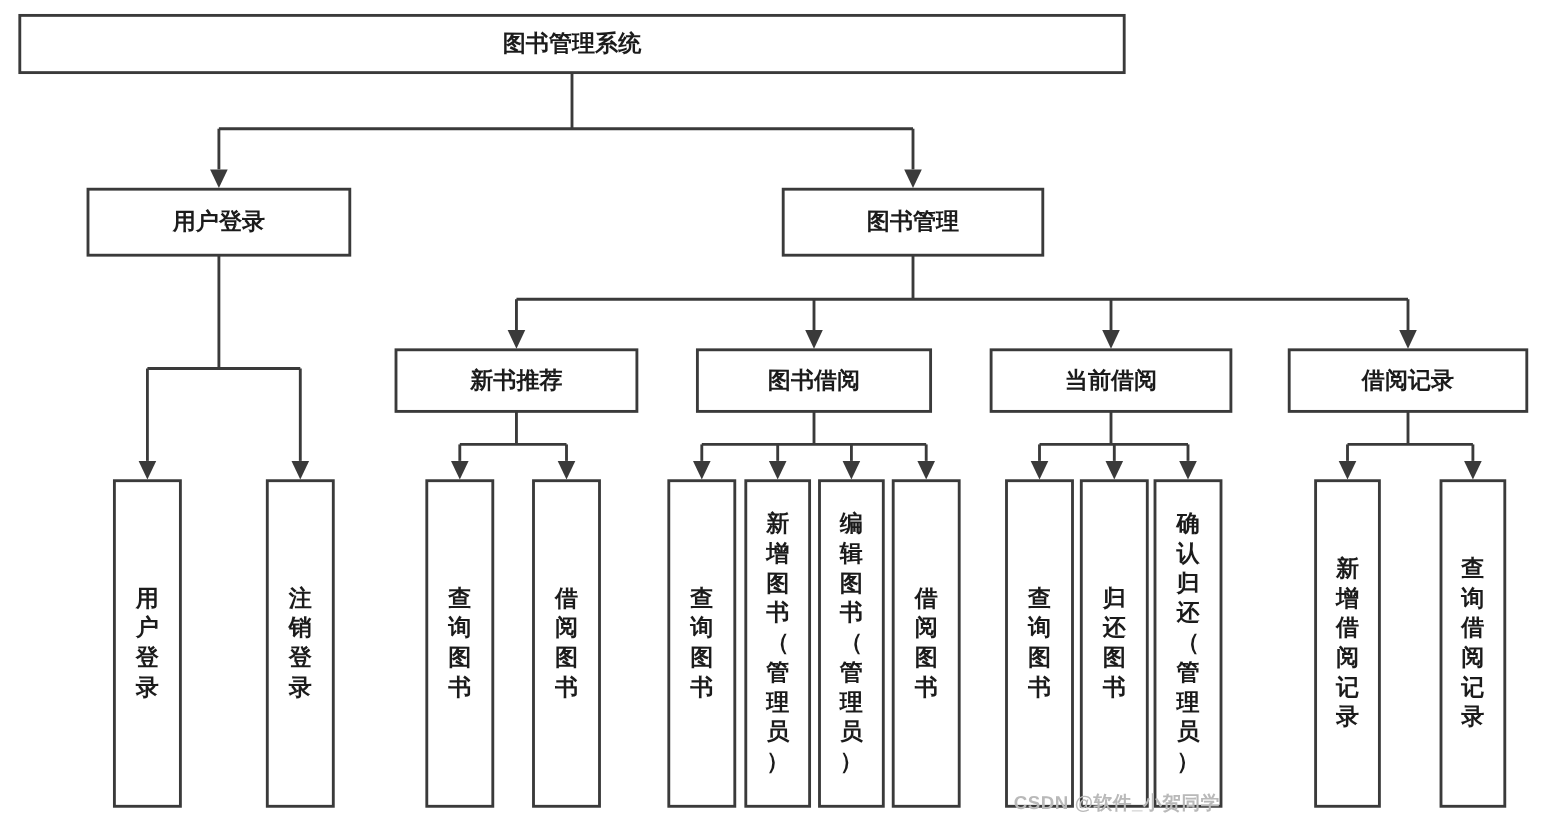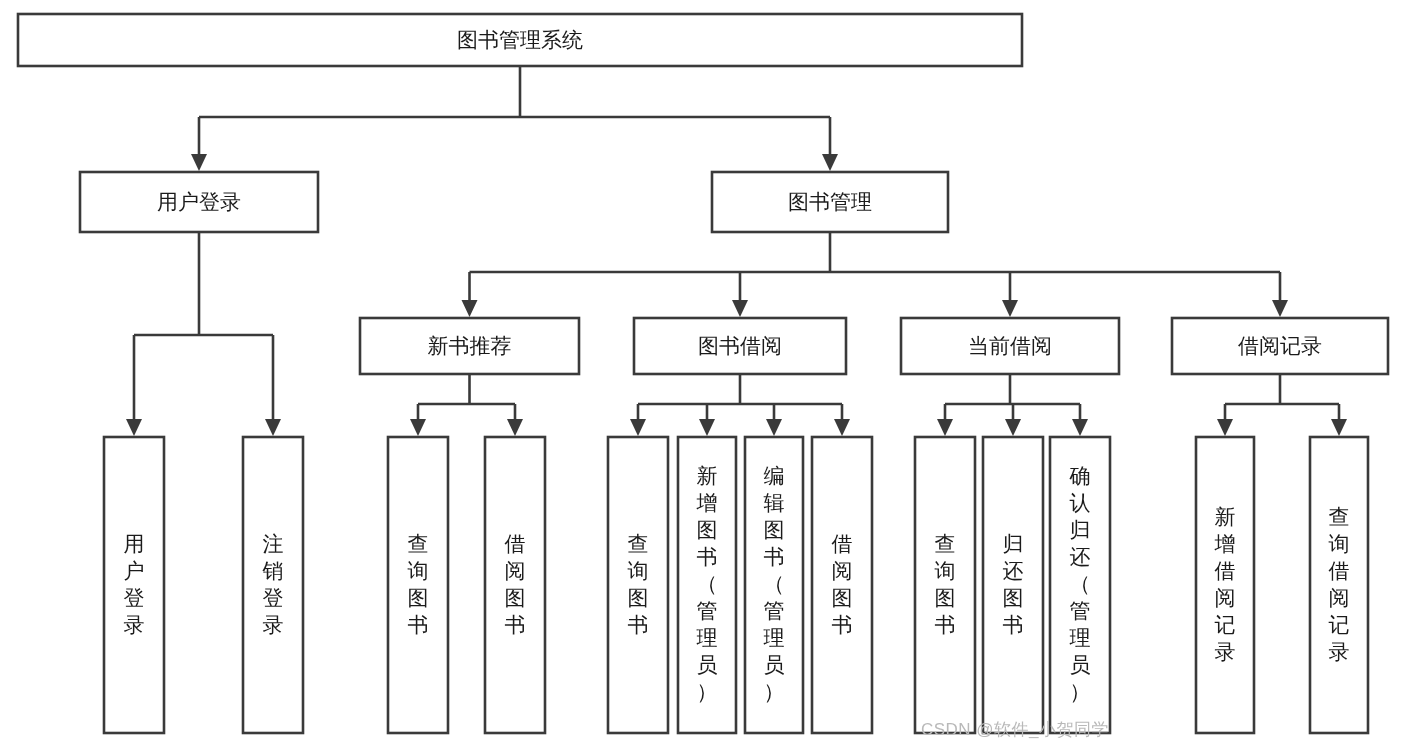--- a/index.html
+++ b/index.html
@@ -12,20 +12,21 @@
     width: 1405px;
     height: 747px;
     font-family: "Liberation Sans", "DejaVu Sans", sans-serif;
     overflow: hidden;
     position: relative;
   }
   #diagram-root {
     position: relative;
     width: 1117px;
     height: 747px;
+    font-weight: bold;
   }
   svg#flow-svg {
     position: absolute;
     left: 0;
     top: 0;
     width: 1405px;
     height: 747px;
     display: block;
   }
   .node-box {

